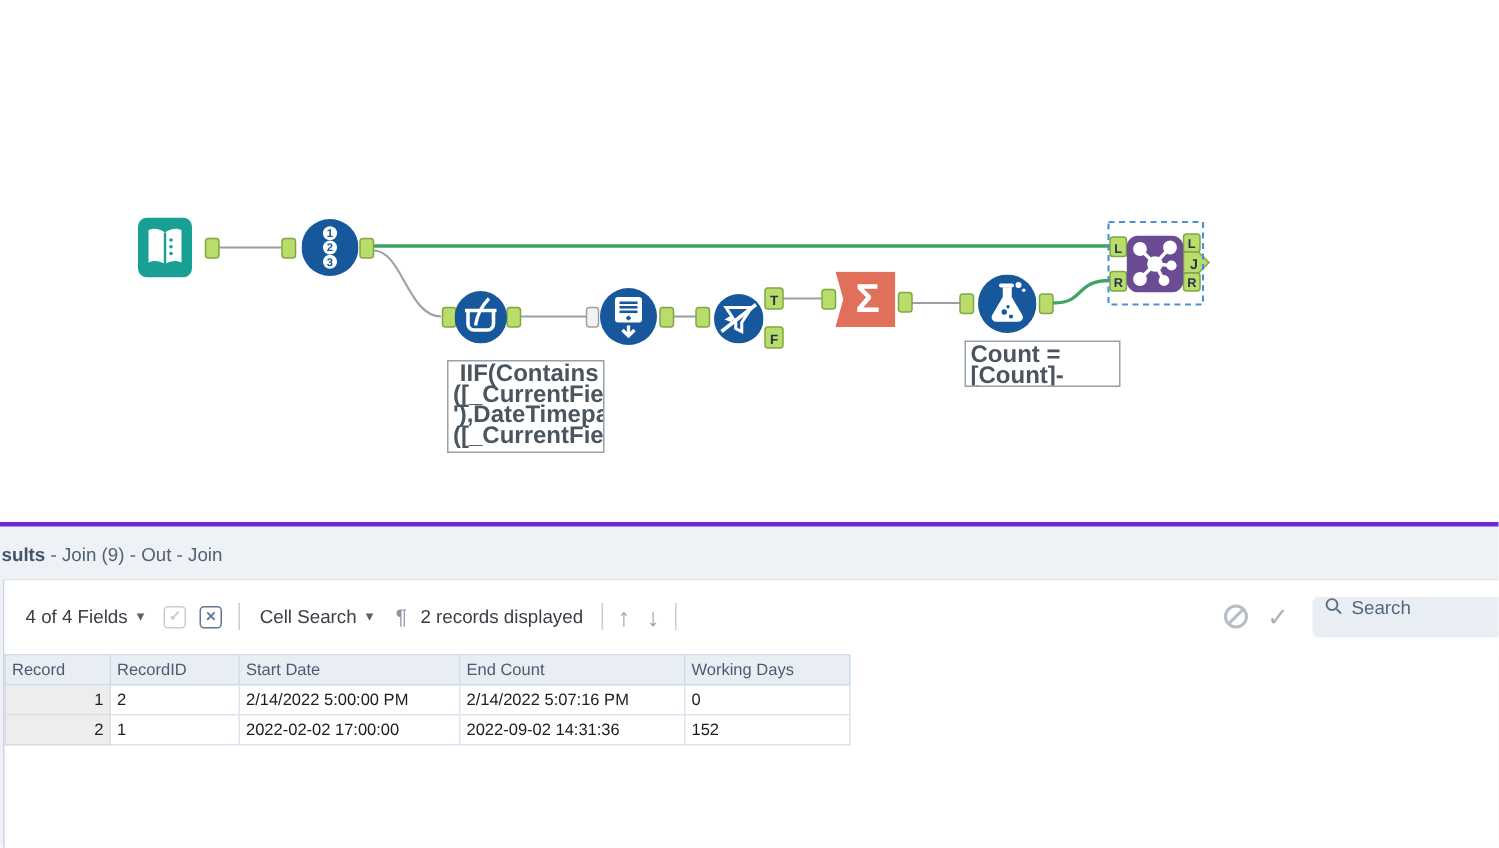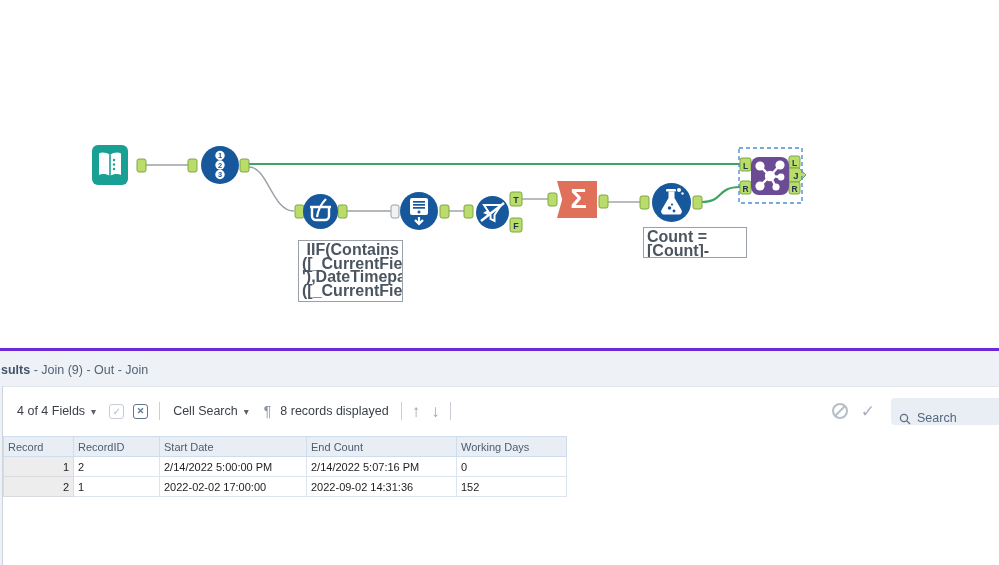--- a/index.html
+++ b/index.html
@@ -39,21 +39,21 @@
   .tb-iconbox { width:15px; height:15px; border-radius:3px; display:flex;
                 align-items:center; justify-content:center; font-size:10px; font-weight:700; }
   .cb-check { border:1.5px solid #c7cdd5; color:#c7cdd5; }
   .bx-x     { border:1.5px solid #5f7790; color:#5f7790; font-size:9px; }
   .tb-pilcrow { color:#8a94a0; font-size:14px; }
   .tb-arrow { font-size:17px; color:#9aa5b1; line-height:1; }
   .no-icon { width:16px; height:16px; border:2px solid #b6bec8; border-radius:50%; position:relative; }
   .no-icon::after { content:""; position:absolute; left:-1px; top:5px; width:14px; height:2px;
                     background:#b6bec8; transform:rotate(-45deg); }
   .ok-icon { color:#a8b0ba; font-size:17px; }
-  .searchbox { display:flex; align-items:flex-end; gap:6px; width:108px; height:27px;
+  .searchbox { display:flex; align-items:flex-start; gap:6px; width:124px; height:27px;
                background:#e9eef4; border-radius:4px 0 0 4px; padding-left:8px; }
   .searchbox input { border:none; outline:none; background:transparent; width:70px;
                      font-size:12.5px; color:#54677c; font-family:inherit; }
   .searchbox input::placeholder { color:#54677c; opacity:1; }
 
   .grid-wrap { position:absolute; left:0; top:49px; }
   table.grid { border-collapse:collapse; table-layout:fixed; width:563px; font-size:11px; }
   table.grid th { background:#e9eef4; color:#4c5b70; font-weight:400; text-align:left;
                   padding:0 4px; height:20px; border:1px solid #cfdcec; }
   table.grid td { background:#fff; color:#1d1d1d; padding:0 4px; height:20px;
@@ -221,21 +221,21 @@
 
     <div class="toolbar">
       <span style="margin-right:6px;">4 of 4 Fields</span>
       <span class="tb-caret" style="margin-right:13px;">▾</span>
       <span class="tb-iconbox cb-check" style="margin-right:9px;">✓</span>
       <span class="tb-iconbox bx-x" style="margin-right:11px;">✕</span>
       <span class="tb-sep" style="margin-right:13px;"></span>
       <span style="margin-right:6px;">Cell Search</span>
       <span class="tb-caret" style="margin-right:15px;">▾</span>
       <span class="tb-pilcrow" style="margin-right:9px;">¶</span>
-      <span style="margin-right:12px;">8 records displayed</span>
+      <span style="margin-right:12px;">2 records displayed</span>
       <span class="tb-sep" style="margin-right:10px;"></span>
       <span class="tb-arrow" style="margin-right:11px;">↑</span>
       <span class="tb-arrow" style="margin-right:10px;">↓</span>
       <span class="tb-sep"></span>
 
       <span class="no-icon" style="margin-left:auto; margin-right:13px;"></span>
       <span class="ok-icon" style="margin-right:16px;">✓</span>
       <span class="searchbox">
         <svg width="12" height="12" viewBox="0 0 12 12">
           <circle cx="5" cy="5" r="3.6" fill="none" stroke="#5c6f85" stroke-width="1.3"></circle>

